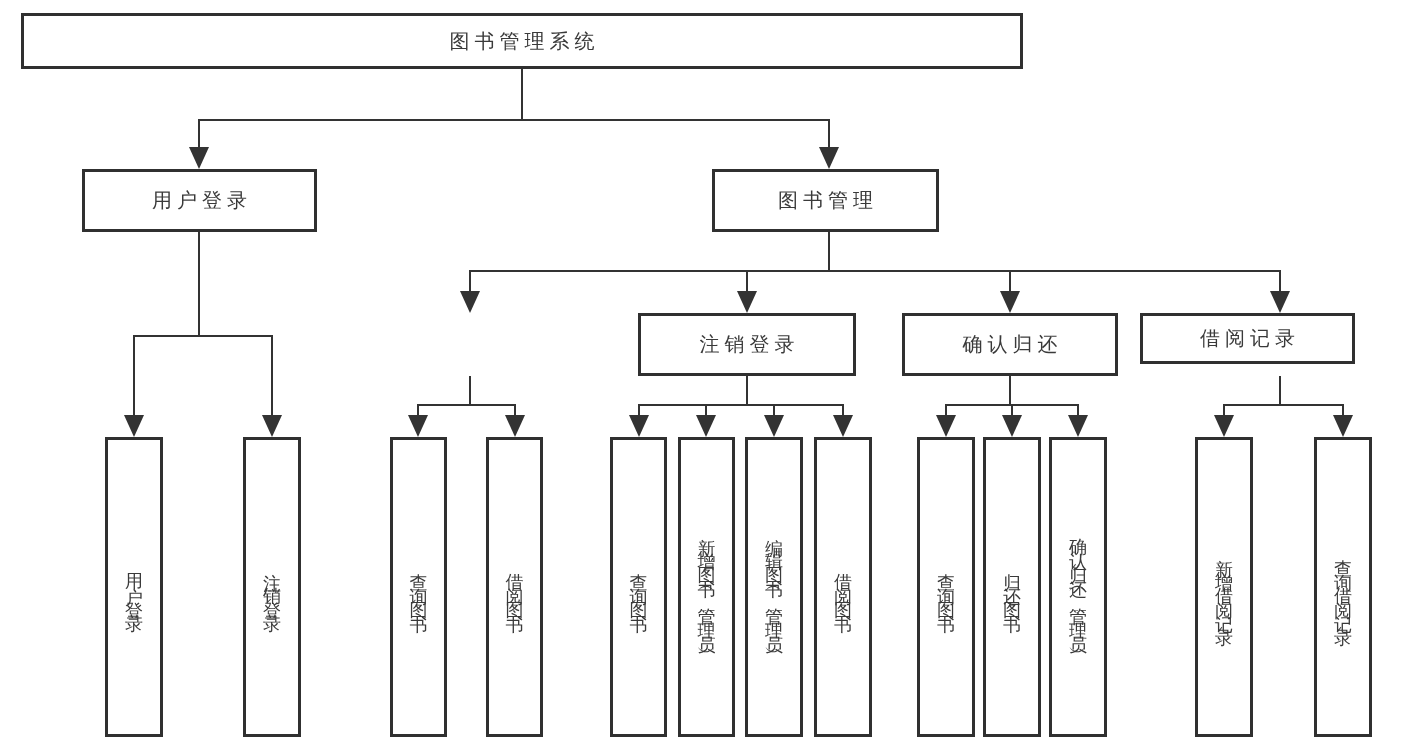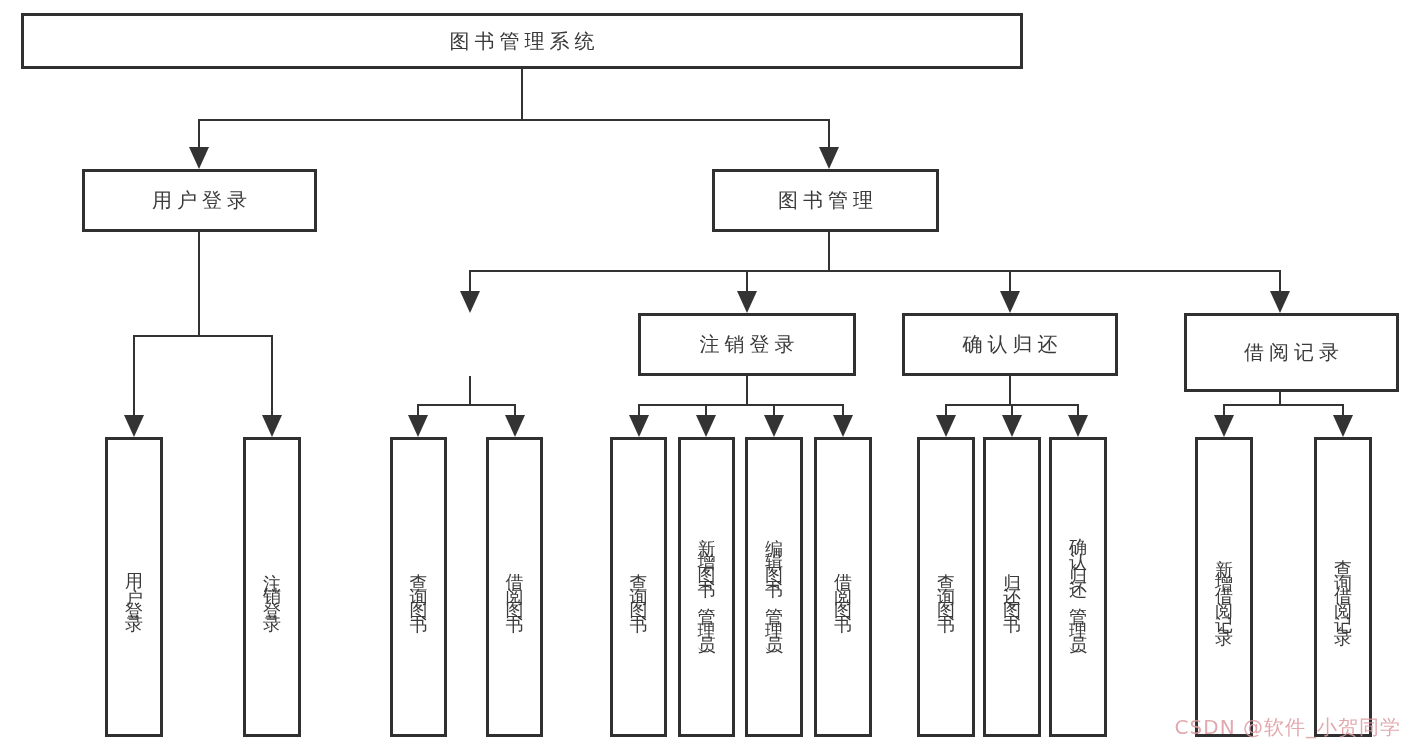--- a/index.html
+++ b/index.html
@@ -103,34 +103,33 @@
   <div class="arrow" style="left:1224px;top:415px"></div>
   <div class="arrow" style="left:1343px;top:415px"></div>
 
   <div class="box hbox" style="left:21px;top:13px;width:1002px;height:56px">图书管理系统</div>
 
   <div class="box hbox" style="left:82px;top:169px;width:235px;height:63px">用户登录</div>
   <div class="box hbox" style="left:712px;top:169px;width:227px;height:63px">图书管理</div>
 
   <div class="box hbox" style="left:638px;top:313px;width:218px;height:63px">注销登录</div>
   <div class="box hbox" style="left:902px;top:313px;width:216px;height:63px">确认归还</div>
-  <div class="box hbox" style="left:1184px;top:313px;width:215px;height:79px">借阅记录</div>
+  <div class="box hbox" style="left:1140px;top:313px;width:215px;height:51px">借阅记录</div>
 
   <div class="box vbox" style="left:105px;top:437px;width:58px;height:300px">用户登录</div>
   <div class="box vbox" style="left:243px;top:437px;width:58px;height:300px">注销登录</div>
 
   <div class="box vbox" style="left:390px;top:437px;width:57px;height:300px">查询图书</div>
   <div class="box vbox" style="left:486px;top:437px;width:57px;height:300px">借阅图书</div>
 
   <div class="box vbox" style="left:610px;top:437px;width:57px;height:300px">查询图书</div>
   <div class="box vbox" style="left:678px;top:437px;width:57px;height:300px">新增图书（管理员）</div>
   <div class="box vbox" style="left:745px;top:437px;width:58px;height:300px">编辑图书（管理员）</div>
   <div class="box vbox" style="left:814px;top:437px;width:58px;height:300px">借阅图书</div>
 
   <div class="box vbox" style="left:917px;top:437px;width:58px;height:300px">查询图书</div>
   <div class="box vbox" style="left:983px;top:437px;width:58px;height:300px">归还图书</div>
   <div class="box vbox" style="left:1049px;top:437px;width:58px;height:300px">确认归还（管理员）</div>
 
   <div class="box vbox" style="left:1195px;top:437px;width:58px;height:300px">新增借阅记录</div>
   <div class="box vbox" style="left:1314px;top:437px;width:58px;height:300px">查询借阅记录</div>
 
-  <div class="watermark">CSDN @软件_小贺同学</div>
 </div>
 
 </body></html>

